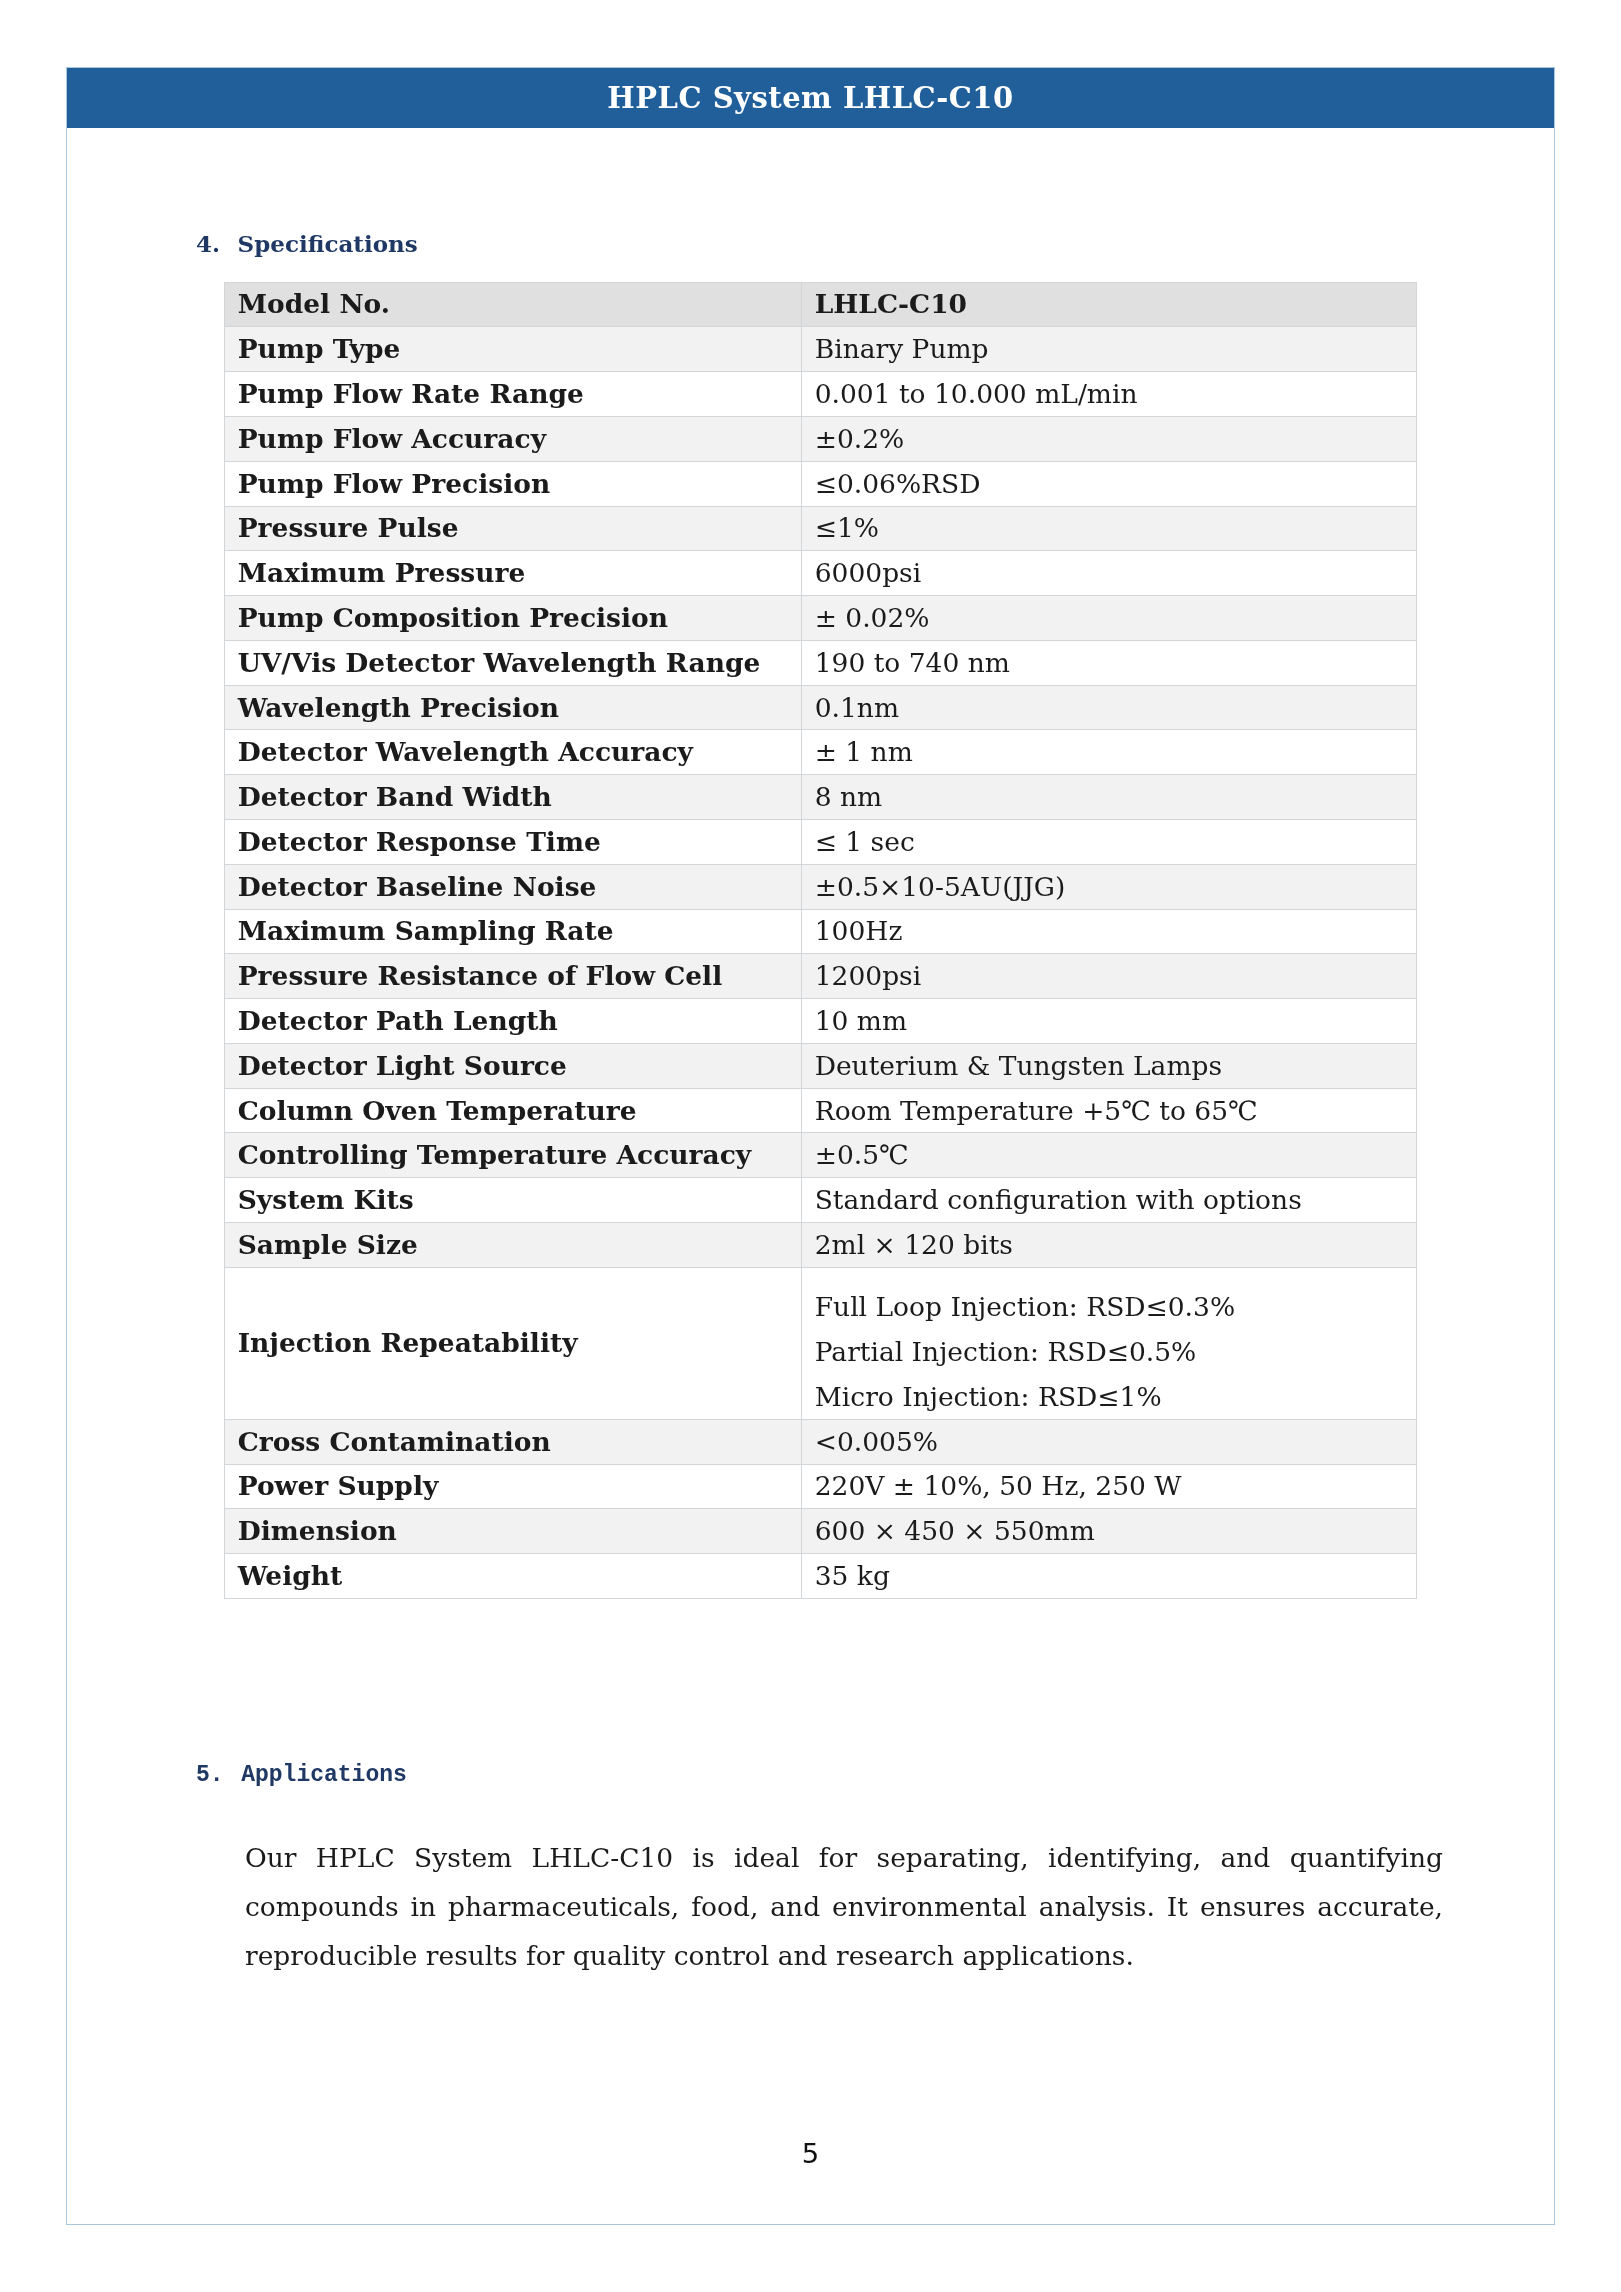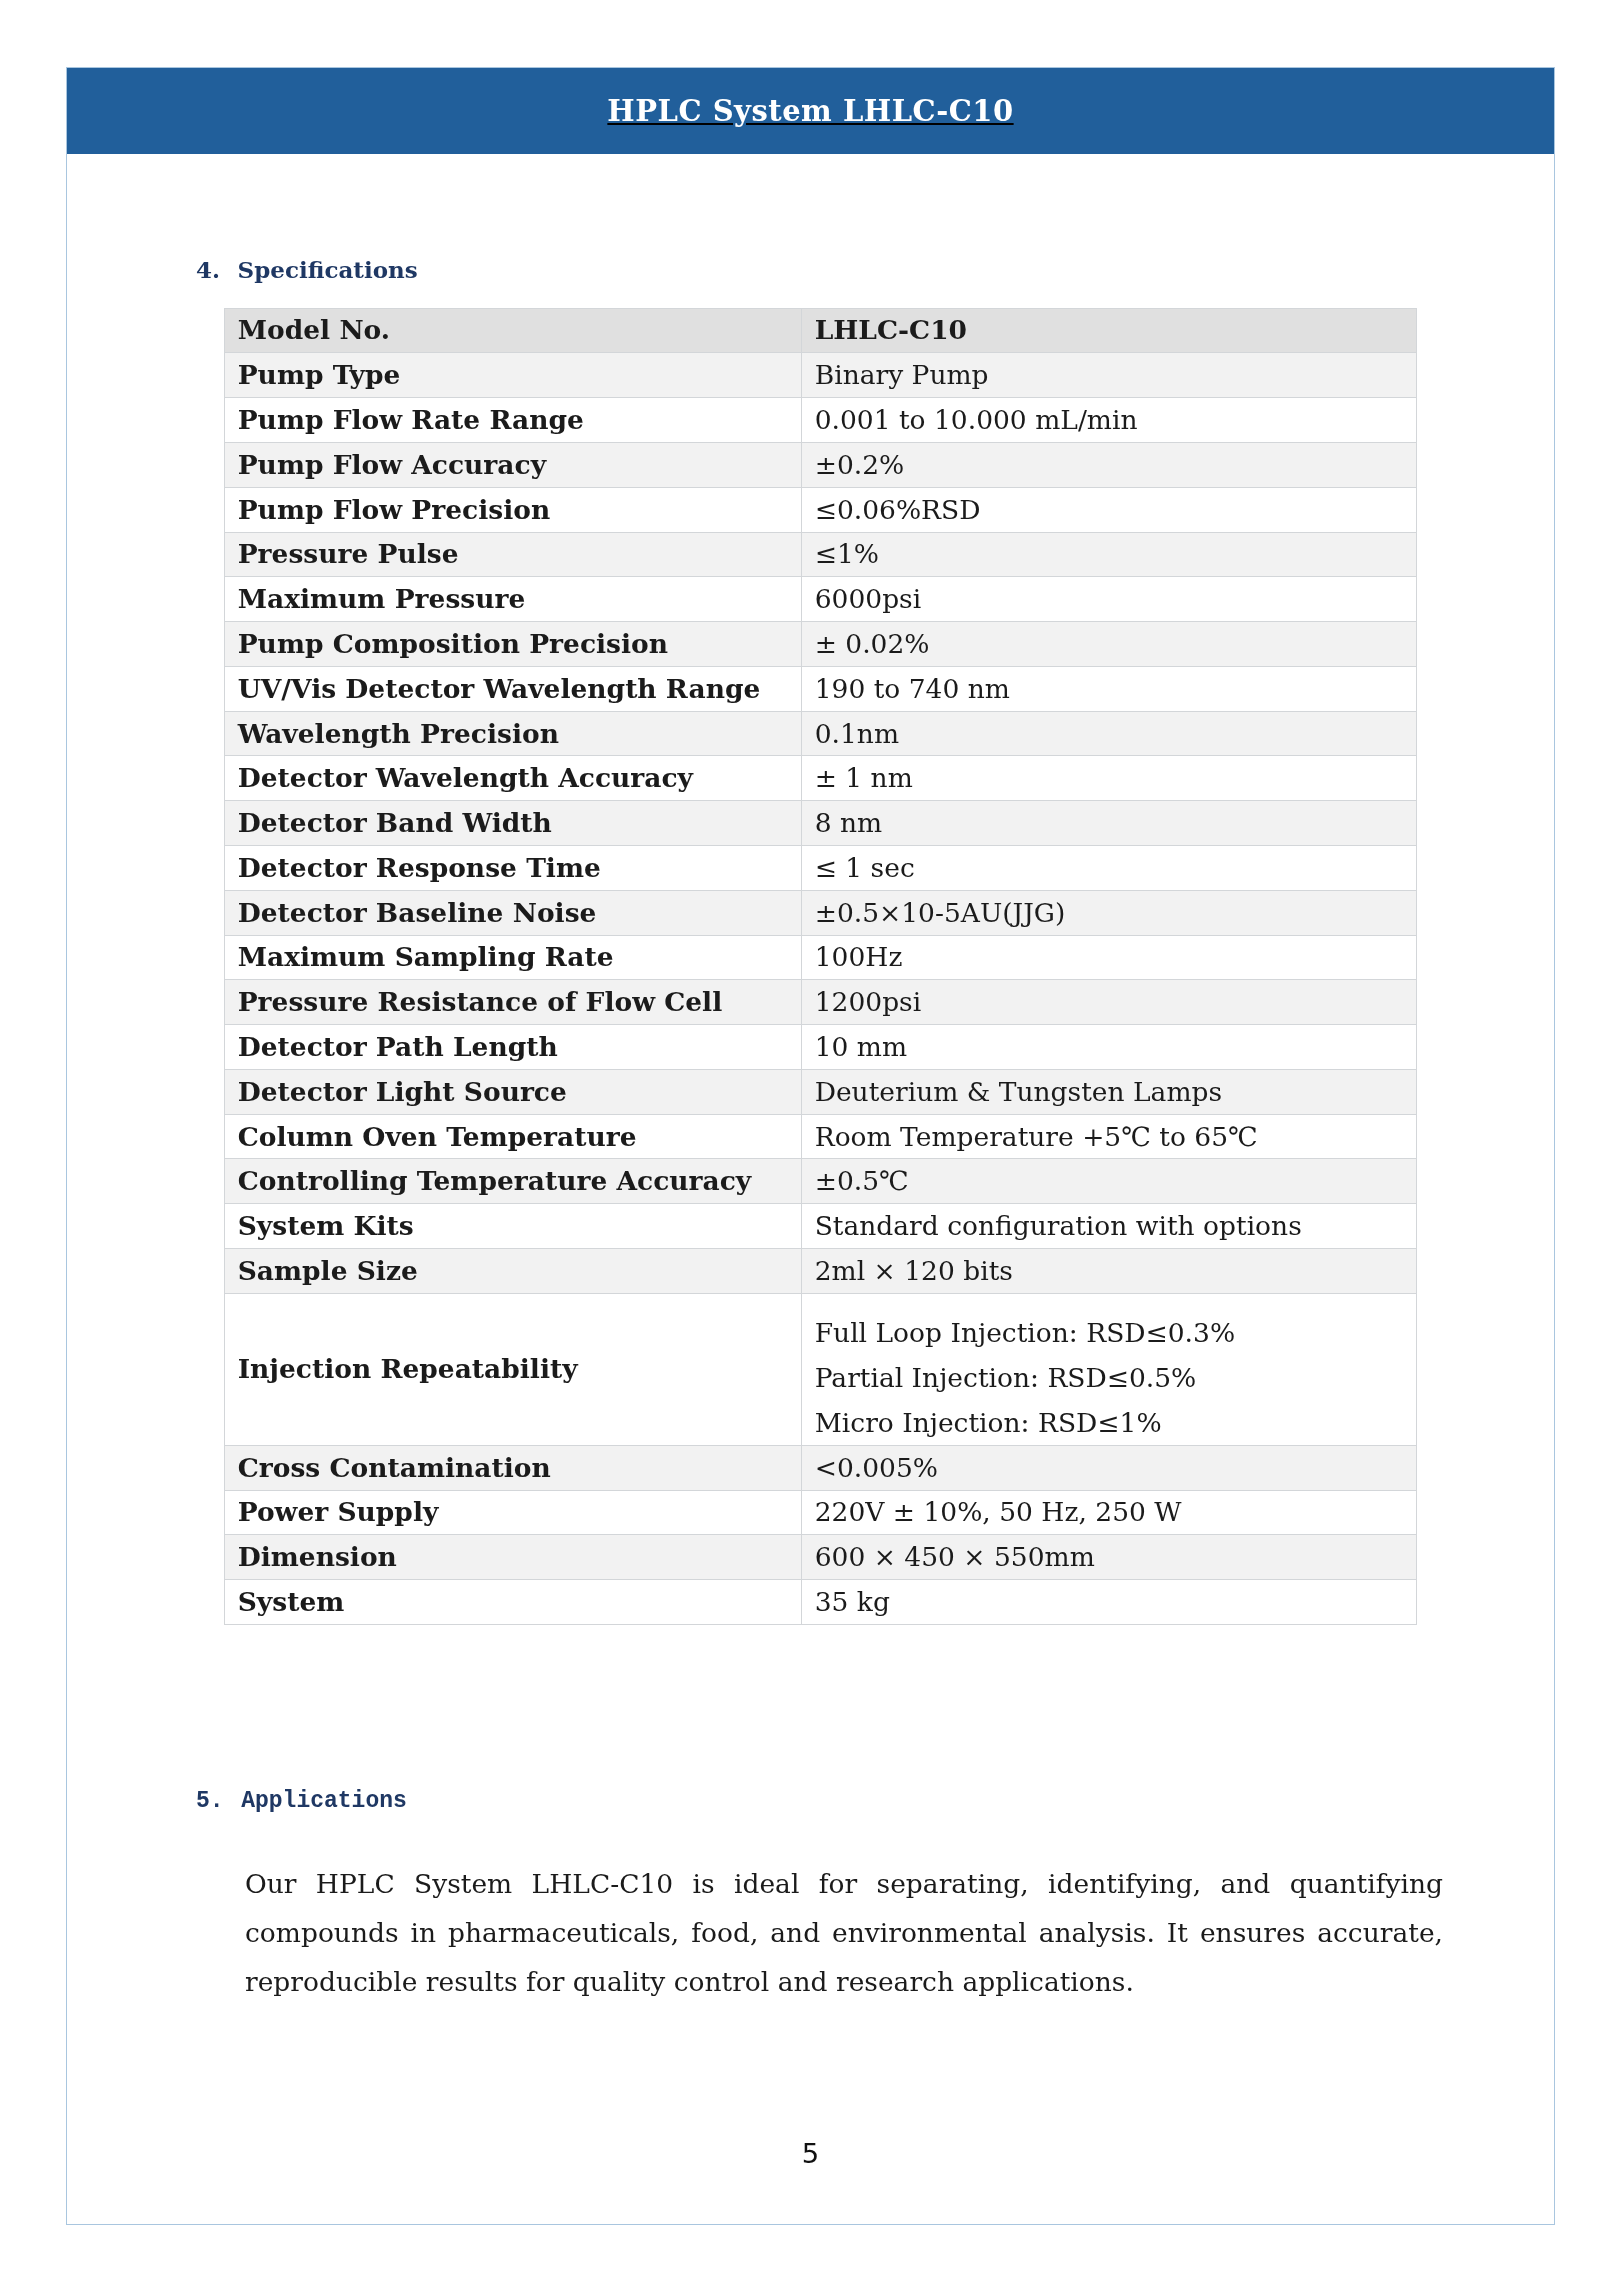--- a/index.html
+++ b/index.html
@@ -16,26 +16,25 @@
     left: 66px;
     top: 67px;
     width: 1489px;
     height: 2158px;
     box-sizing: border-box;
     border: 1px solid var(--card-border, #a9c6df);
     background: #ffffff;
   }
   .top-bar {
     width: 100%;
-    height: 86px;
+    height: 60px;
     background: var(--header-bar, #215f9b);
     display: flex;
     align-items: center;
     justify-content: center;
-    text-decoration: underline;
   }
   .bar-title {
     color: #ffffff;
     font-size: 29px;
     font-weight: 700;
     letter-spacing: 0.5px;
   }
   .section-heading {
     margin: 0;
     margin-left: 129px;
@@ -219,21 +218,21 @@
         </tr>
         <tr>
           <td class="label">Power Supply</td>
           <td>220V ± 10%, 50 Hz, 250 W</td>
         </tr>
         <tr>
           <td class="label">Dimension</td>
           <td>600 × 450 × 550mm</td>
         </tr>
         <tr>
-          <td class="label">System</td>
+          <td class="label">Weight</td>
           <td>35 kg</td>
         </tr>
       </tbody>
   </table>
 
   <h2 class="section-heading heading-app">
     <span class="section-number">5.</span><span>Applications</span>
   </h2>
 
   <p class="app-paragraph">Our HPLC System LHLC-C10 is ideal for separating, identifying, and quantifying compounds in pharmaceuticals, food, and environmental analysis. It ensures accurate, reproducible results for quality control and research applications.</p>

